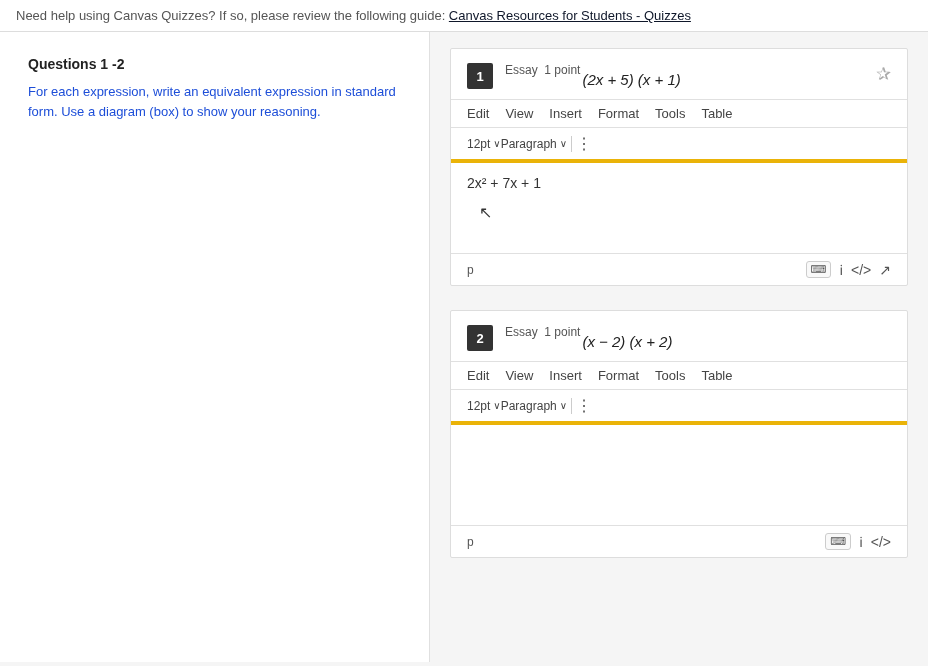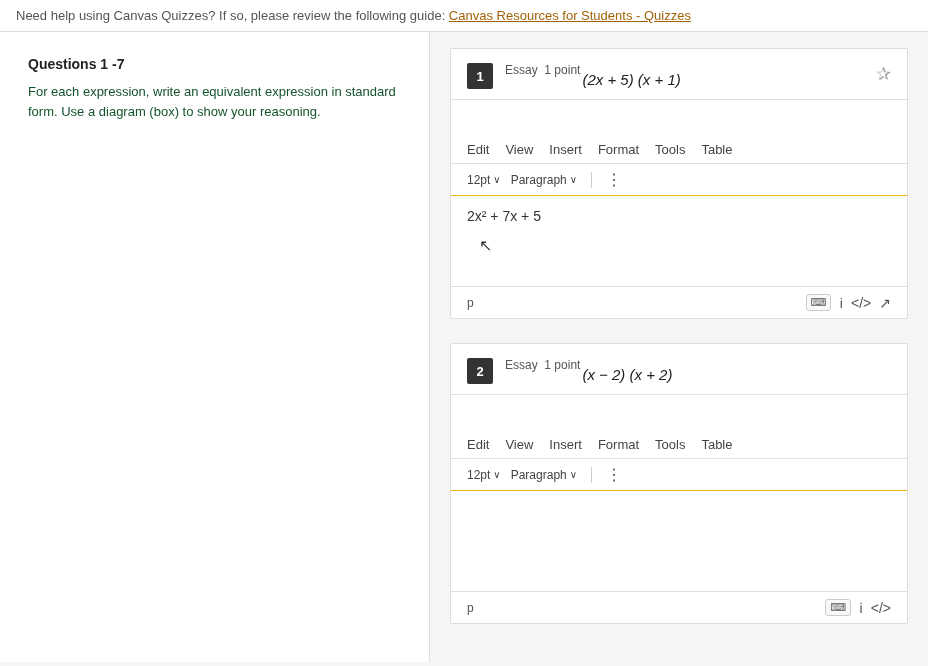--- a/index.html
+++ b/index.html
@@ -10,21 +10,21 @@
       color: #333;
     }
     .top-bar {
       background: #fff;
       border-bottom: 1px solid #ddd;
       padding: 8px 16px;
       font-size: 13px;
       color: #555;
     }
     .top-bar a {
-      color: #a16207;
+      color: #0f172a;
       text-decoration: underline;
     }
     .main-layout {
       display: flex;
       height: calc(666px - 36px);
     }
     .left-panel {
       width: 430px;
       padding: 24px 28px;
       background: #fff;
@@ -32,21 +32,21 @@
       flex-shrink: 0;
     }
     .questions-title {
       font-weight: bold;
       font-size: 14px;
       margin-bottom: 10px;
       color: #222;
     }
     .questions-desc {
       font-size: 13px;
-      color: #14532d;
+      color: #1d4ed8;
       line-height: 1.5;
     }
     .right-panel {
       flex: 1;
       overflow-y: auto;
       padding: 16px 20px;
       background: #f5f5f5;
     }
     .question-block {
       background: #fff;
@@ -100,28 +100,26 @@
       gap: 16px;
       padding: 6px 16px;
       border-top: 1px solid #e0e0e0;
       border-bottom: 1px solid #e0e0e0;
       margin-top: 10px;
       font-size: 13px;
       color: #444;
     }
     .editor-toolbar span {
       cursor: pointer;
-      margin-top: 36px;
     }
     .format-toolbar {
       display: flex;
       align-items: center;
-      gap: 10px;
       padding: 6px 16px;
-      border-bottom: 1px solid #eab308;
+      border-bottom: 4px solid #eab308;
       font-size: 12px;
       color: #444;
     }
     .format-dropdown {
       display: flex;
       align-items: center;
       gap: 3px;
       cursor: pointer;
     }
     .format-dropdown .chevron {
@@ -184,21 +182,21 @@
   </style>
 </head>
 <body>
 
 <div class="top-bar">
   <span>Need help using Canvas Quizzes? If so, please review the following guide: </span><a>Canvas Resources for Students - Quizzes</a>
 </div>
 
 <div class="main-layout">
   <div class="left-panel">
-    <div class="questions-title">Questions 1 -7</div>
+    <div class="questions-title">Questions 1 -2</div>
     <div class="questions-desc">For each expression, write an equivalent expression in standard form. Use a diagram (box) to show your reasoning.</div>
   </div>
 
   <div class="right-panel">
 
     <div class="question-block">
       <div class="question-header">
         <div class="question-number">
           <span>1</span>
         </div>
@@ -229,21 +227,21 @@
         </div>
         <div class="format-dropdown">
           <span>Paragraph</span>
           <span class="chevron">∨</span>
         </div>
         <div class="format-divider"></div>
         <span class="three-dots">⋮</span>
       </div>
 
       <div class="editor-content">
-        <span class="content-text">2x² + 7x + 5</span>
+        <span class="content-text">2x² + 7x + 1</span>
         <span class="cursor-arrow">↖</span>
       </div>
 
       <div class="editor-footer">
         <span>p</span>
         <div class="editor-footer-right">
           <span class="footer-icon kbd-icon">⌨</span>
           <span class="footer-icon">ℹ</span>
           <span class="footer-icon">&lt;/&gt;</span>
           <span class="footer-icon">↗</span>

